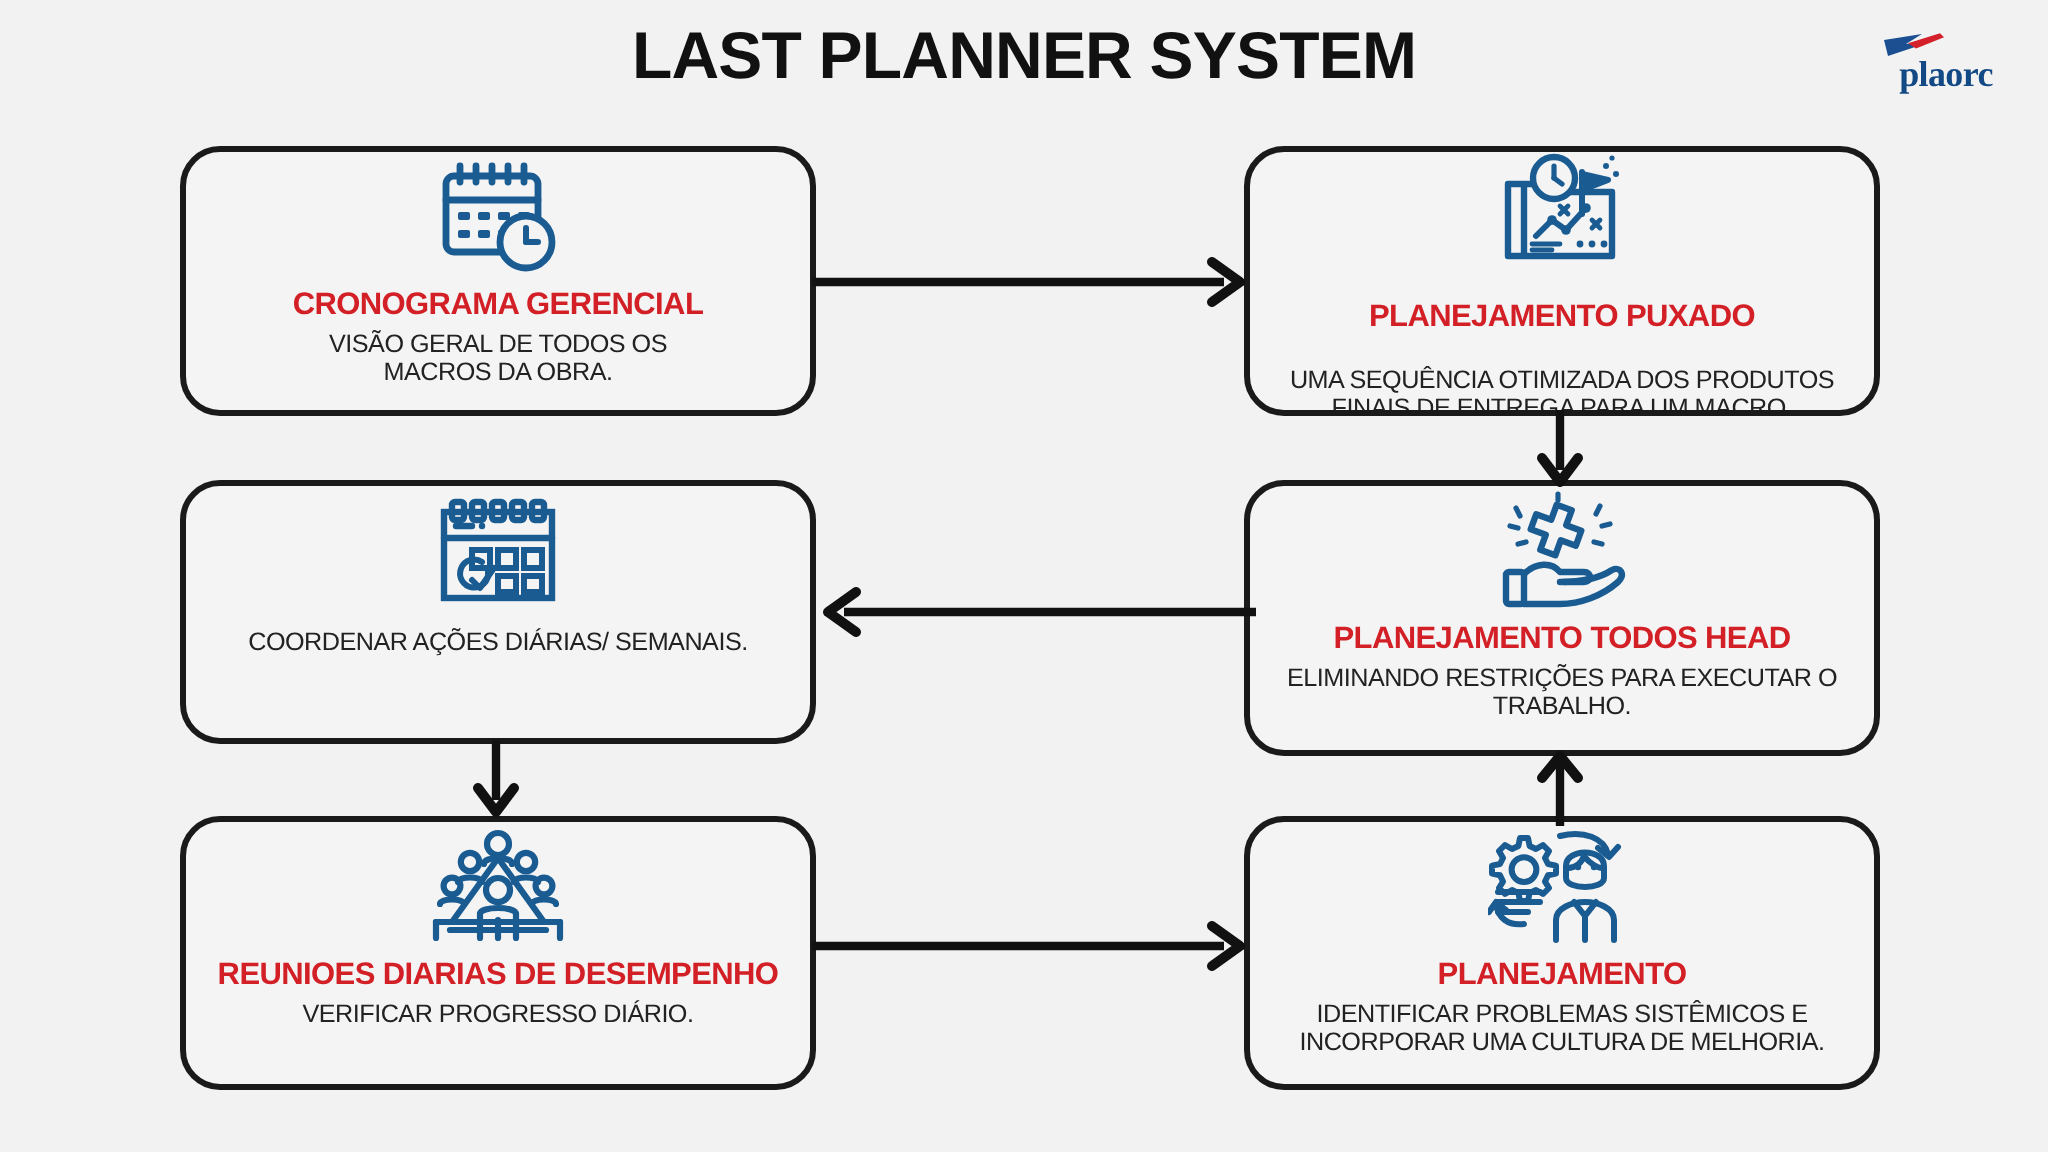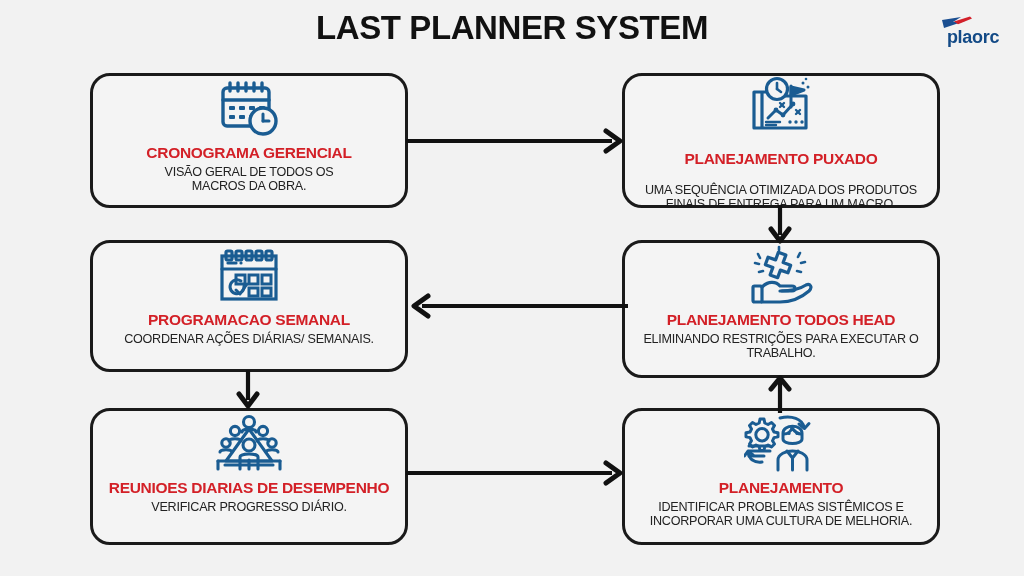--- a/index.html
+++ b/index.html
@@ -52,21 +52,21 @@
   }
   .brand-word {
     position: absolute;
     left: 0;
     top: 13px;
     width: 78px;
     font-size: 18px;
     font-weight: bold;
     color: #134a86;
     letter-spacing: -0.3px;
-    font-family: Liberation Sans, sans-serif;
+    font-family: Liberation Serif, serif;
   }
 
   
   .node {
     position: absolute;
     box-sizing: border-box;
     background: #f4f4f4;
     border: 3px solid #1a1a1a;
     border-radius: 20px;
     display: flex;
@@ -222,21 +222,20 @@
           <rect x="45" y="28" width="9" height="9"></rect>
           <rect x="32" y="41" width="9" height="8"></rect>
           <rect x="45" y="41" width="9" height="8"></rect>
         </g>
         <g fill="none" stroke="#1a5c92" stroke-width="3" stroke-linecap="round" stroke-linejoin="round">
           <path d="M27 39 a7 7 0 1 1 -3 -5"></path>
           <path d="M19 43 L23 47 L30 37"></path>
         </g>
       </svg>
     </div>
-    <div class="node-title">PROGRAMACAO SEMANAL</div>
     <div class="node-desc" style="max-width:300px;">COORDENAR AÇÕES DIÁRIAS/ SEMANAIS.</div>
   </div>
 
   <div class="node" style="left:622px; top:240px; width:318px; height:138px;">
     <div class="node-icon">
       <svg viewBox="0 0 70 62" width="70" height="62">
         <path d="M28 8 L36 8 L36 16 L44 16 L44 24 L36 24 L36 32 L28 32 L28 24 L20 24 L20 16 L28 16 Z" transform="rotate(20 32 20)" fill="none" stroke="#1a5c92" stroke-width="3.2" stroke-linejoin="round"></path>
         <g fill="none" stroke="#1a5c92" stroke-width="2.6" stroke-linecap="round">
           <line x1="12" y1="9" x2="14" y2="13"></line>
           <line x1="9" y1="18" x2="13" y2="19"></line>

